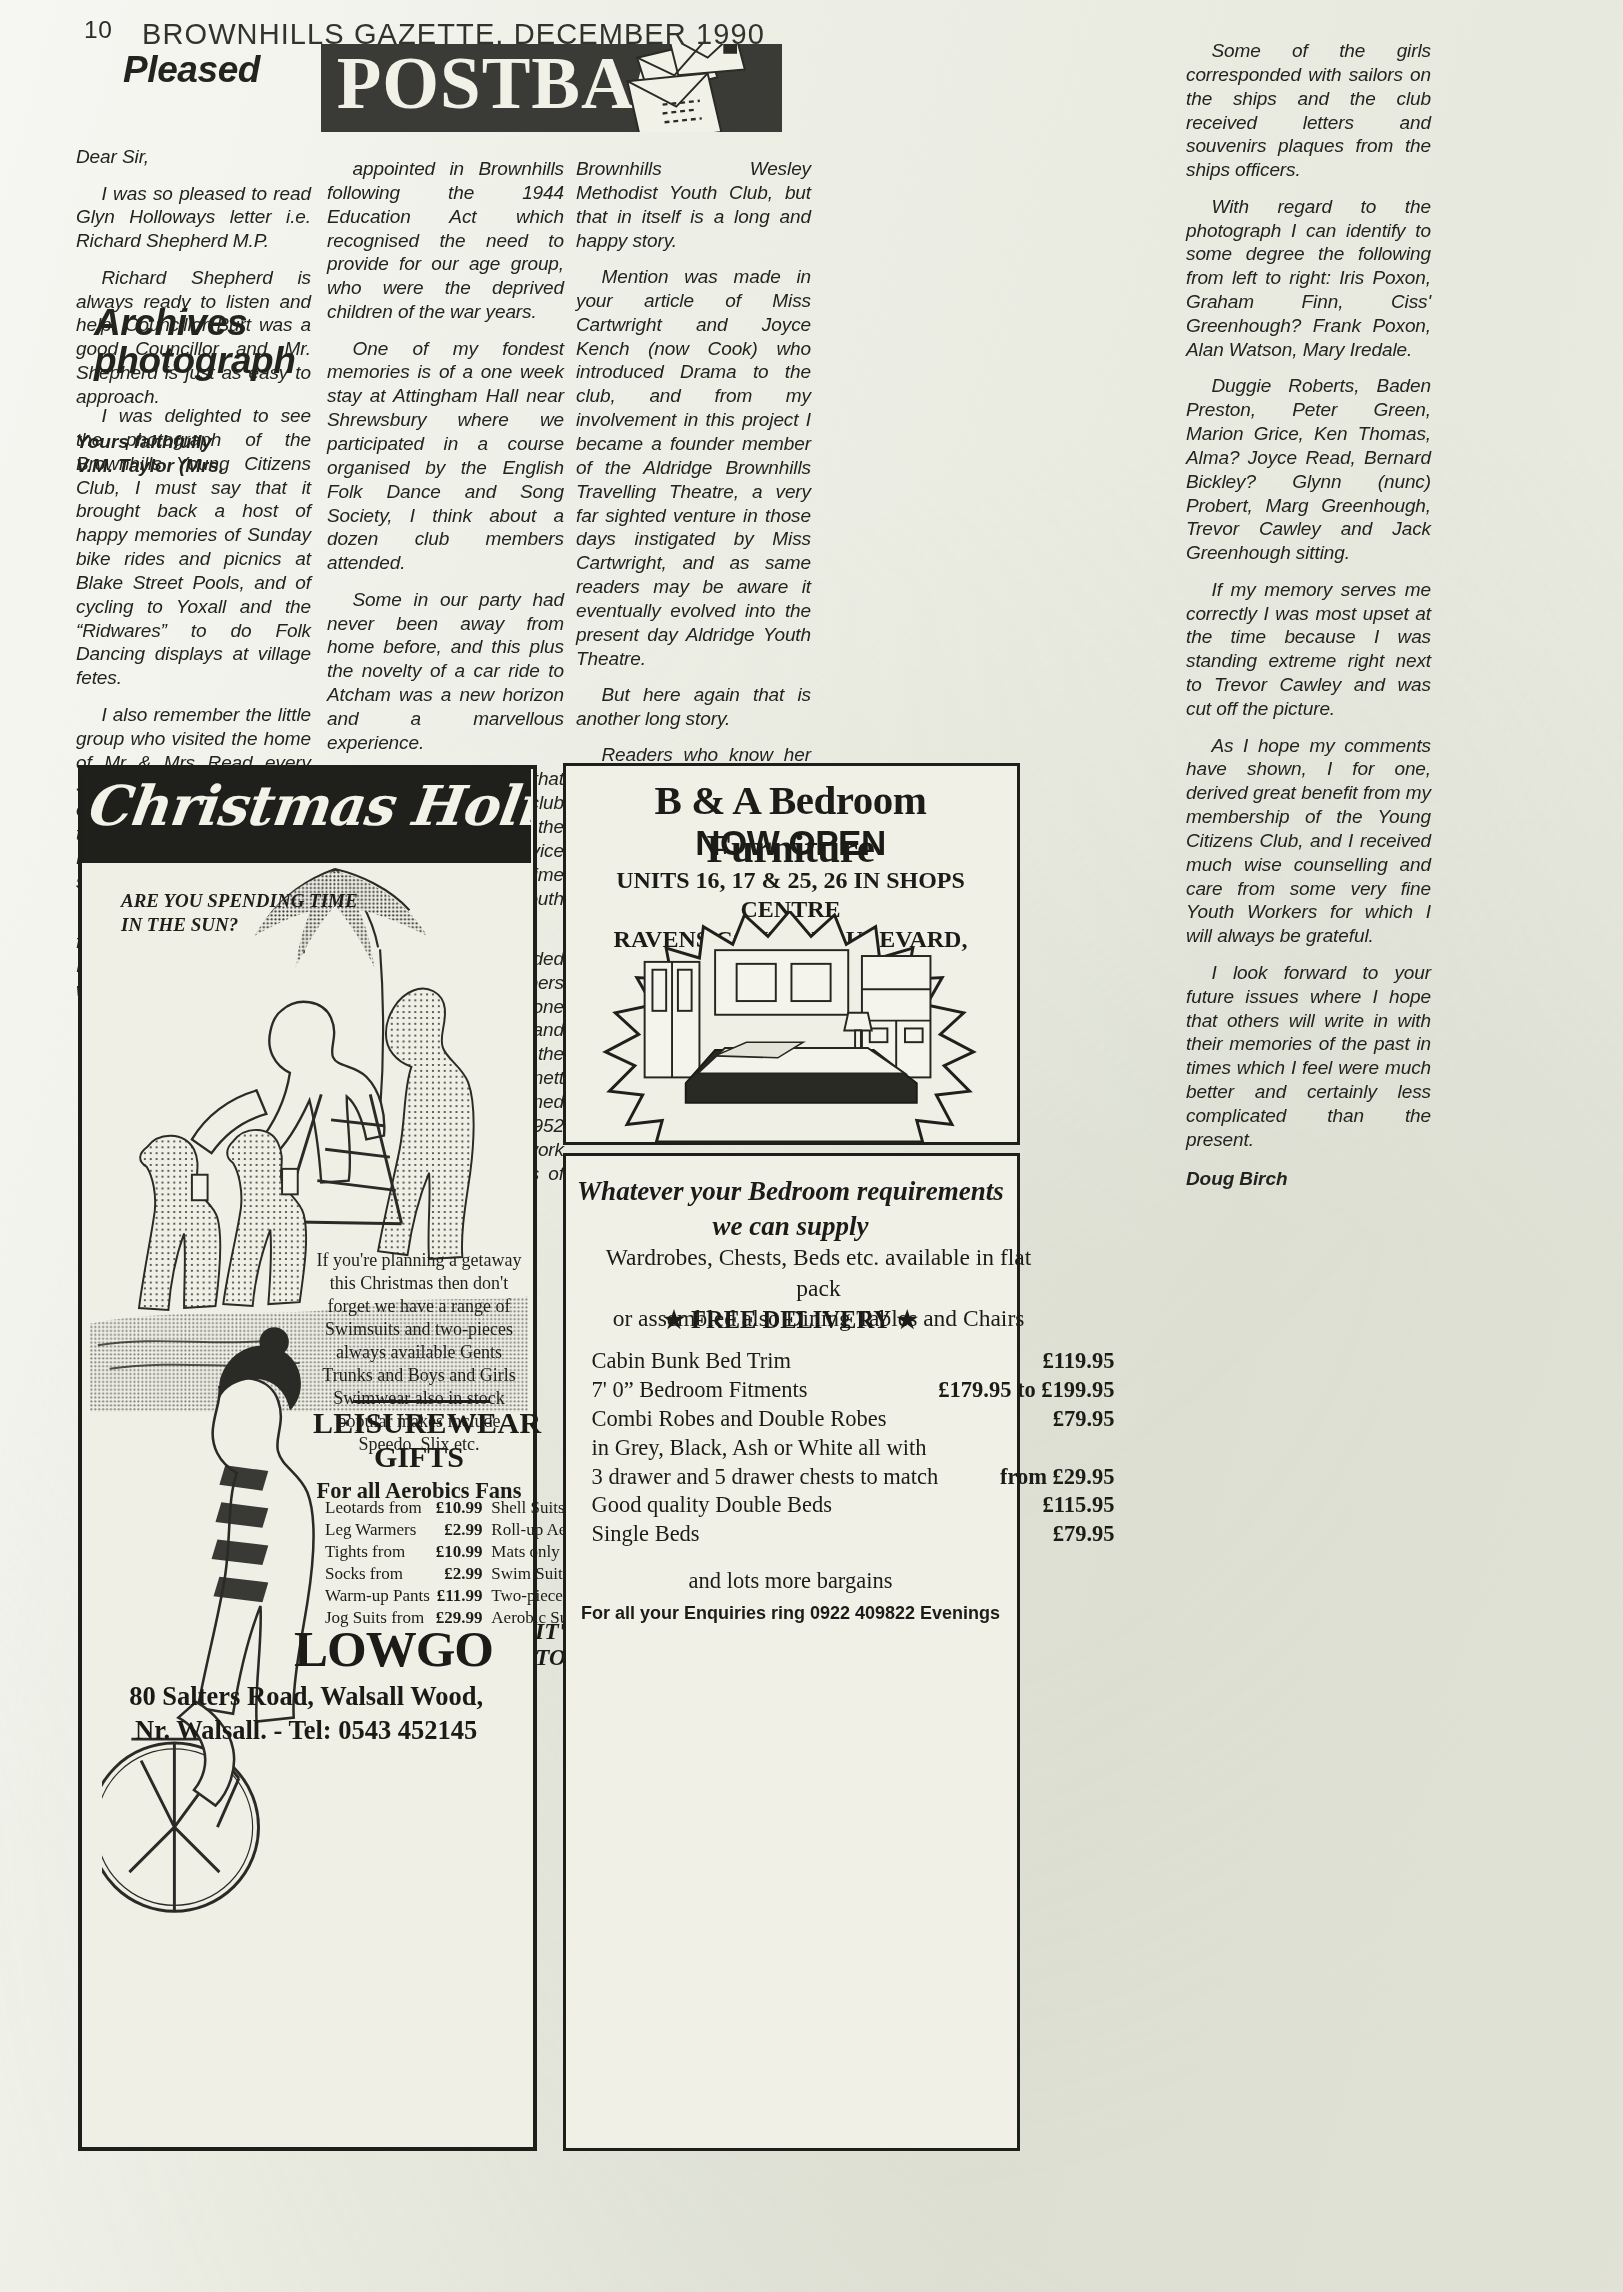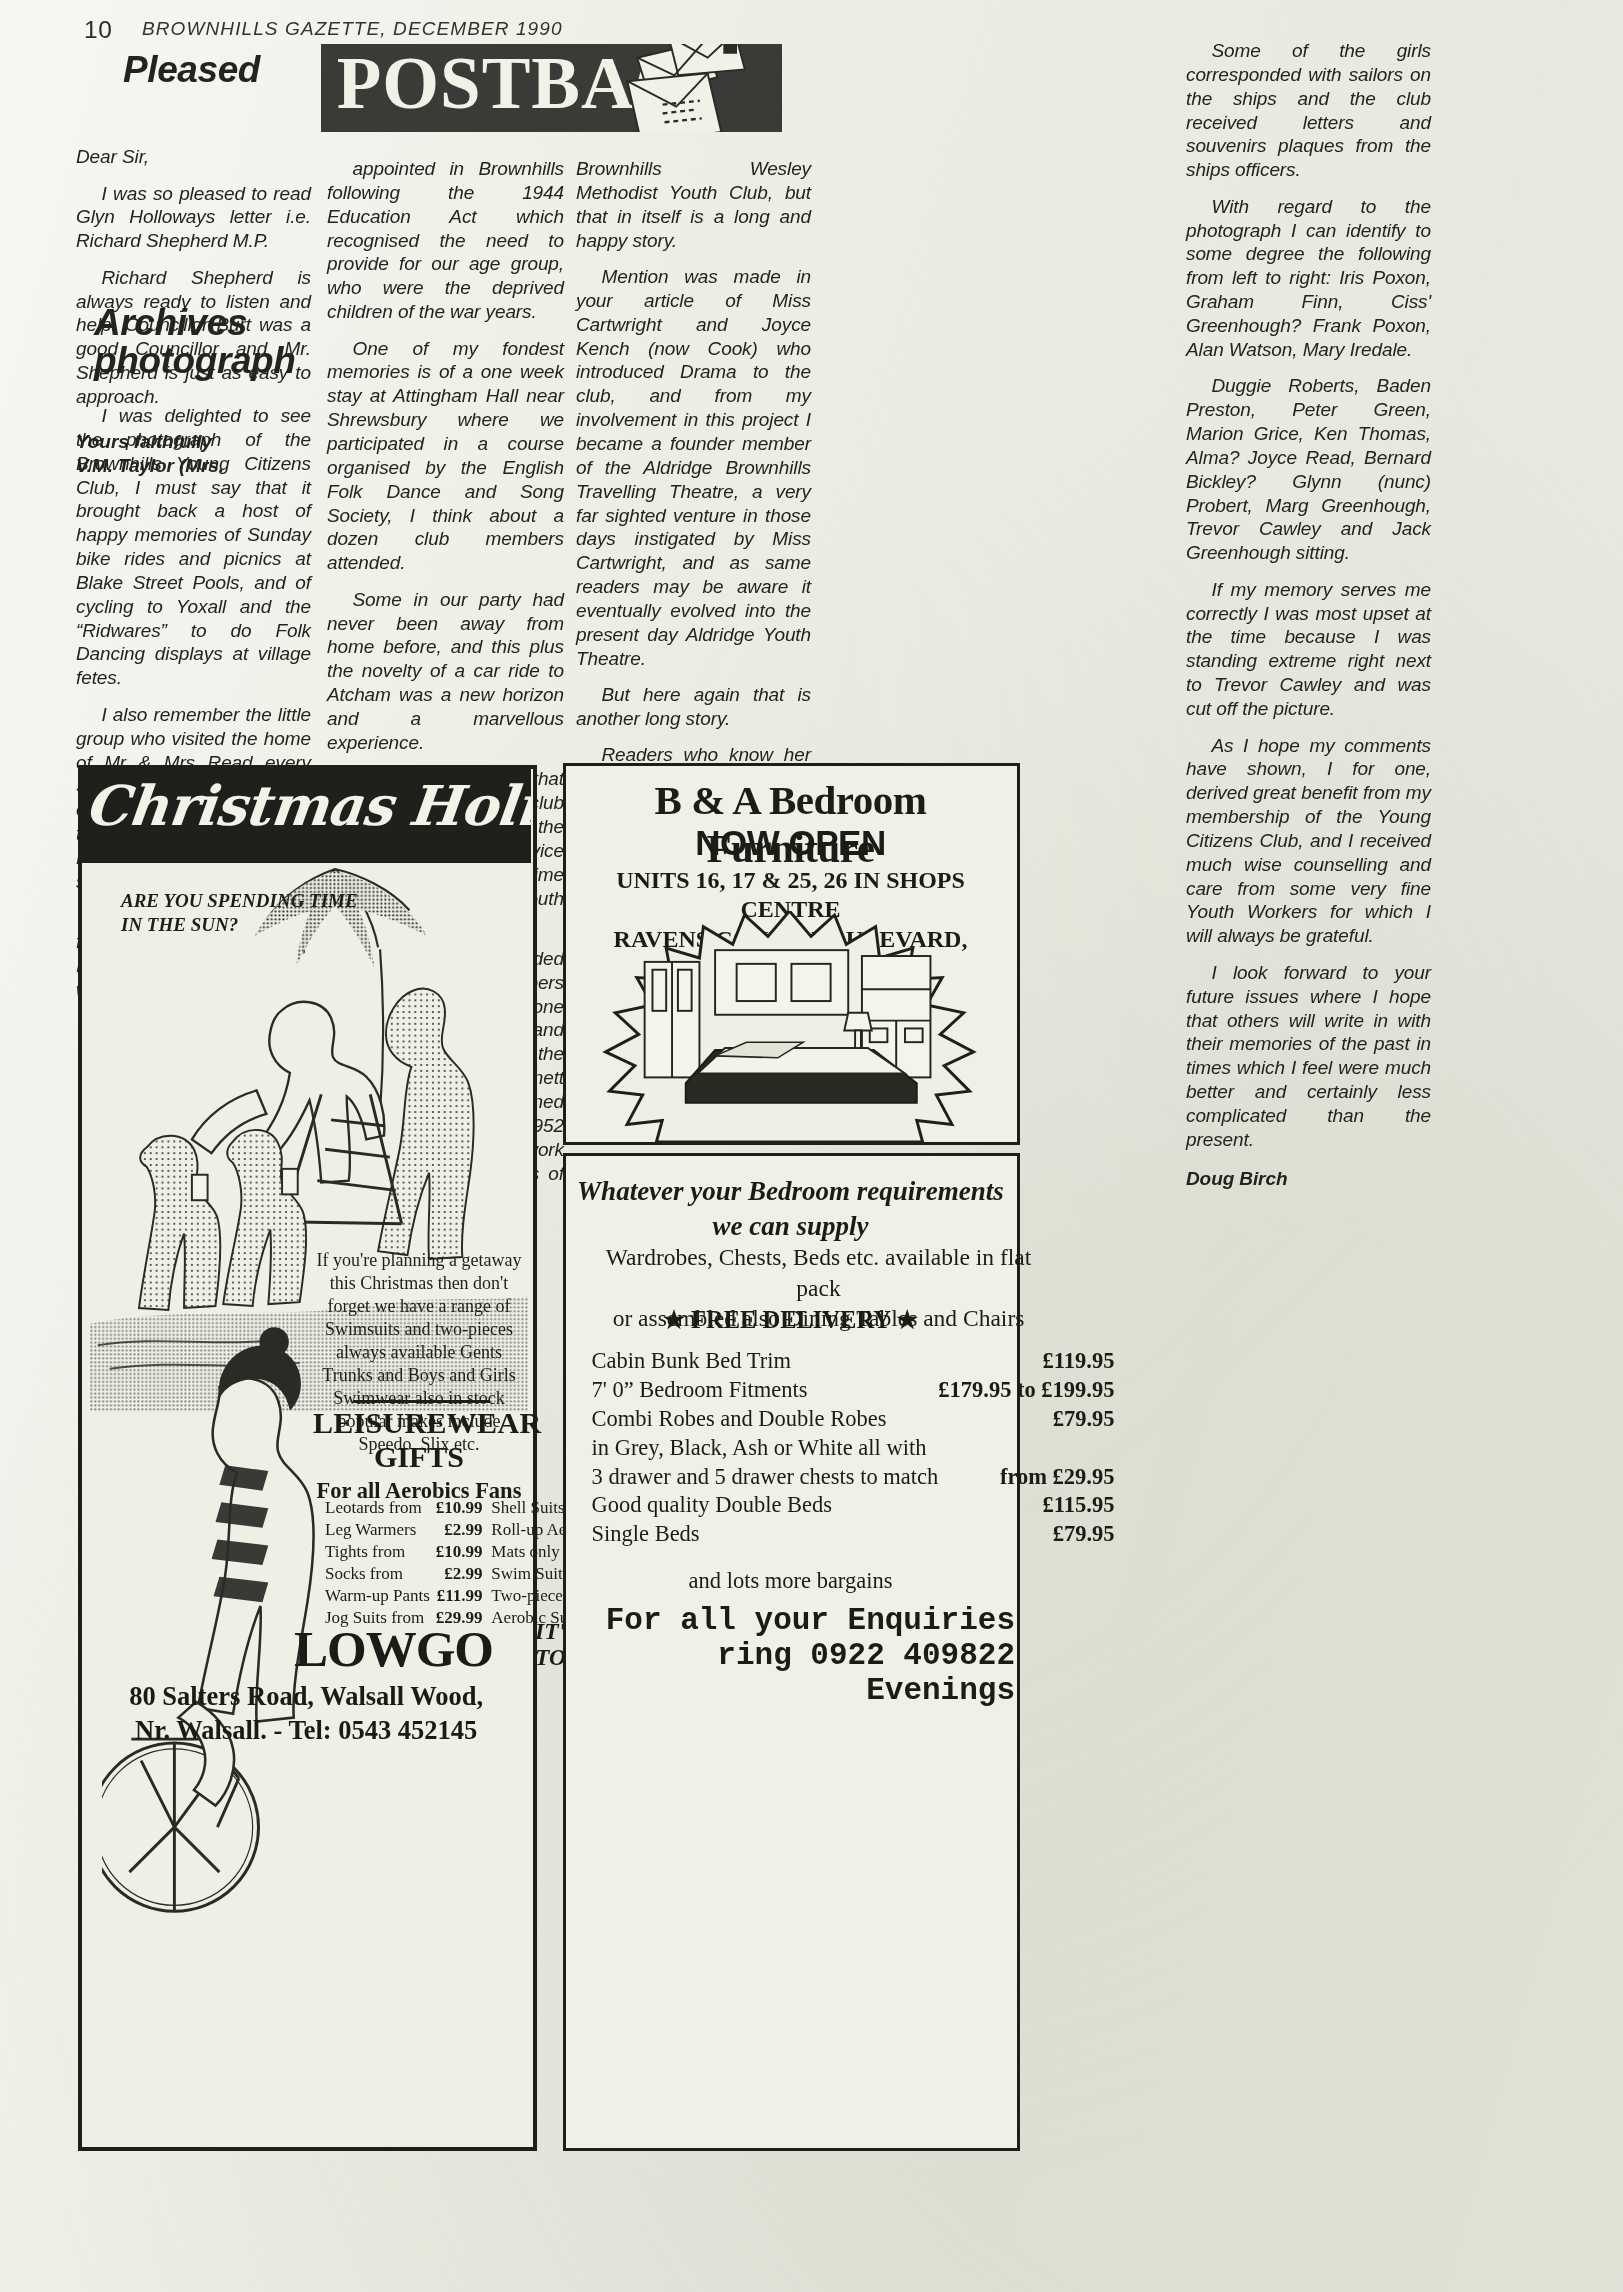--- a/index.html
+++ b/index.html
@@ -22,21 +22,21 @@
     background-image:
       radial-gradient(circle at 18% 12%, rgba(255,255,255,.5) 0 22%, rgba(0,0,0,0) 60%),
       radial-gradient(circle at 82% 78%, rgba(210,212,200,.45) 0 25%, rgba(0,0,0,0) 62%),
       radial-gradient(circle at 50% 50%, rgba(255,255,255,.25) 0 40%, rgba(0,0,0,0) 75%);
     pointer-events:none;mix-blend-mode:multiply;opacity:.6;
   }
 
   
   .masthead{position:absolute;left:84px;top:15.7px;width:1451px;height:29px;}
   .mh-page{position:absolute;left:0;top:0;font-size:24.5px;letter-spacing:0.5px;color:#2b2b28;}
-  .mh-title{position:absolute;left:58px;top:2px;font-size:19px;letter-spacing:1.1px;color:#33332e;font-style:italic;}
+  .mh-title{position:absolute;left:58px;top:2px;font-size:29px;letter-spacing:1.1px;color:#33332e;}
 
   
   .postbag{
     position:absolute;left:321px;top:44px;width:461px;height:88px;
     background:#3a3a36;overflow:hidden;
   }
   .postbag-word{
     position:absolute;left:15.7px;top:-2px;
     font-family:"Liberation Serif", serif;font-weight:bold;
     font-size:73px;color:#f2f1e8;letter-spacing:1px;
@@ -186,22 +186,22 @@
   }
   .ba-list table{border-collapse:collapse;width:404px;}
   .ba-list td{padding:0 0 2.9px 0;white-space:nowrap;vertical-align:top;}
   .ba-desc{text-align:left;}
   .ba-price{text-align:right;font-weight:bold;}
   .ba-more{
     position:absolute;left:0;top:412px;width:449px;text-align:center;
     font-family:"Liberation Serif", serif;font-size:22.5px;color:#1b1b17;
   }
   .ba-enq{
-    position:absolute;left:0;top:447px;width:449px;text-align:right;
-    font-family:Liberation Mono, monospace;font-weight:bold;font-size:31px;color:#1b1b17;
+    position:absolute;left:0;top:447px;width:449px;text-align:center;
+    font-family:Liberation Sans, sans-serif;font-weight:bold;font-size:18px;color:#1b1b17;
   }
   .starburst{position:absolute;left:2px;top:145px;width:443px;height:231px;}
 </style>
 </head>
 <body>
 
 <div class="page">
   <div class="grain"></div>
 
   <div class="masthead">

